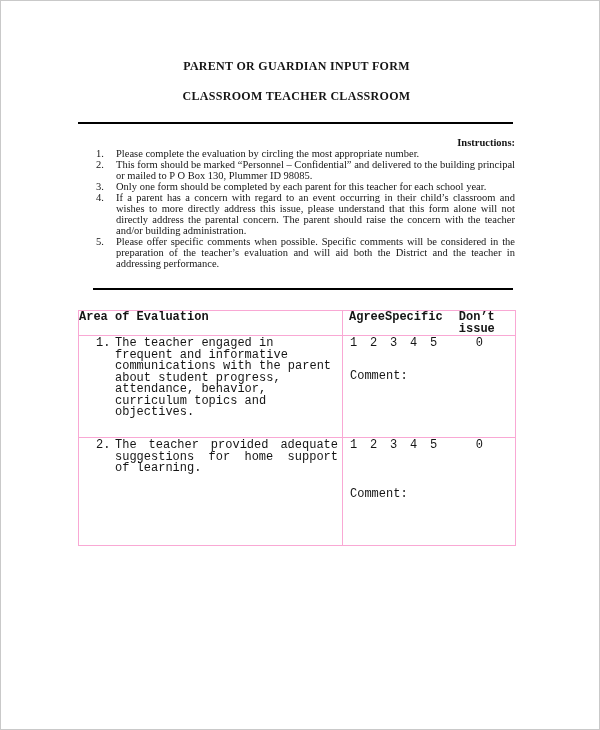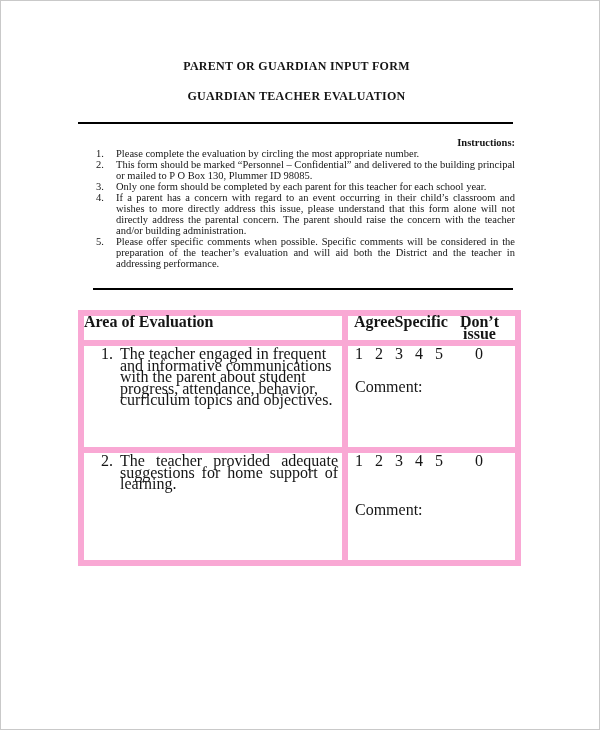--- a/index.html
+++ b/index.html
@@ -64,24 +64,25 @@
   }
   .ins-text { flex:1; }
 
   table.eval {
     margin-top:20px;
     border-collapse:collapse;
     width:437px;
     table-layout:fixed;
   }
   table.eval th, table.eval td {
-    border:6px solid #f9a8d4;
+    border:1px solid #f9a8d4;
     padding:0;
     vertical-align:top;
-    font-size:16px;
+    font-size:12px;
+    font-family:Liberation Mono, monospace;
   }
   .col-area { width:264px; }
   .col-rating { width:173px; }
   th.area-h {
     text-align:left;
     font-weight:bold;
     padding:1px 0 2px 4px;
     line-height:12px;
   }
   th.rating-h { padding:1px 0 2px 0; }
@@ -119,21 +120,21 @@
   }
   .comment.c1 { margin-top:22px; }
   .comment.c2 { margin-top:38px; }
 </style>
 </head>
 <body>
 
 <div class="content">
 
   <div class="doc-title">PARENT OR GUARDIAN INPUT FORM</div>
-  <div class="doc-title second">GUARDIAN TEACHER EVALUATION</div>
+  <div class="doc-title second">CLASSROOM TEACHER CLASSROOM</div>
 
 
   <hr class="rule rule1">
 
   <div class="instructions-heading">Instructions:</div>
 
   <div>
     <div class="ins-item">
       <span class="ins-num">1.</span>
       <span class="ins-text">Please complete the evaluation by circling the most appropriate number.</span>

